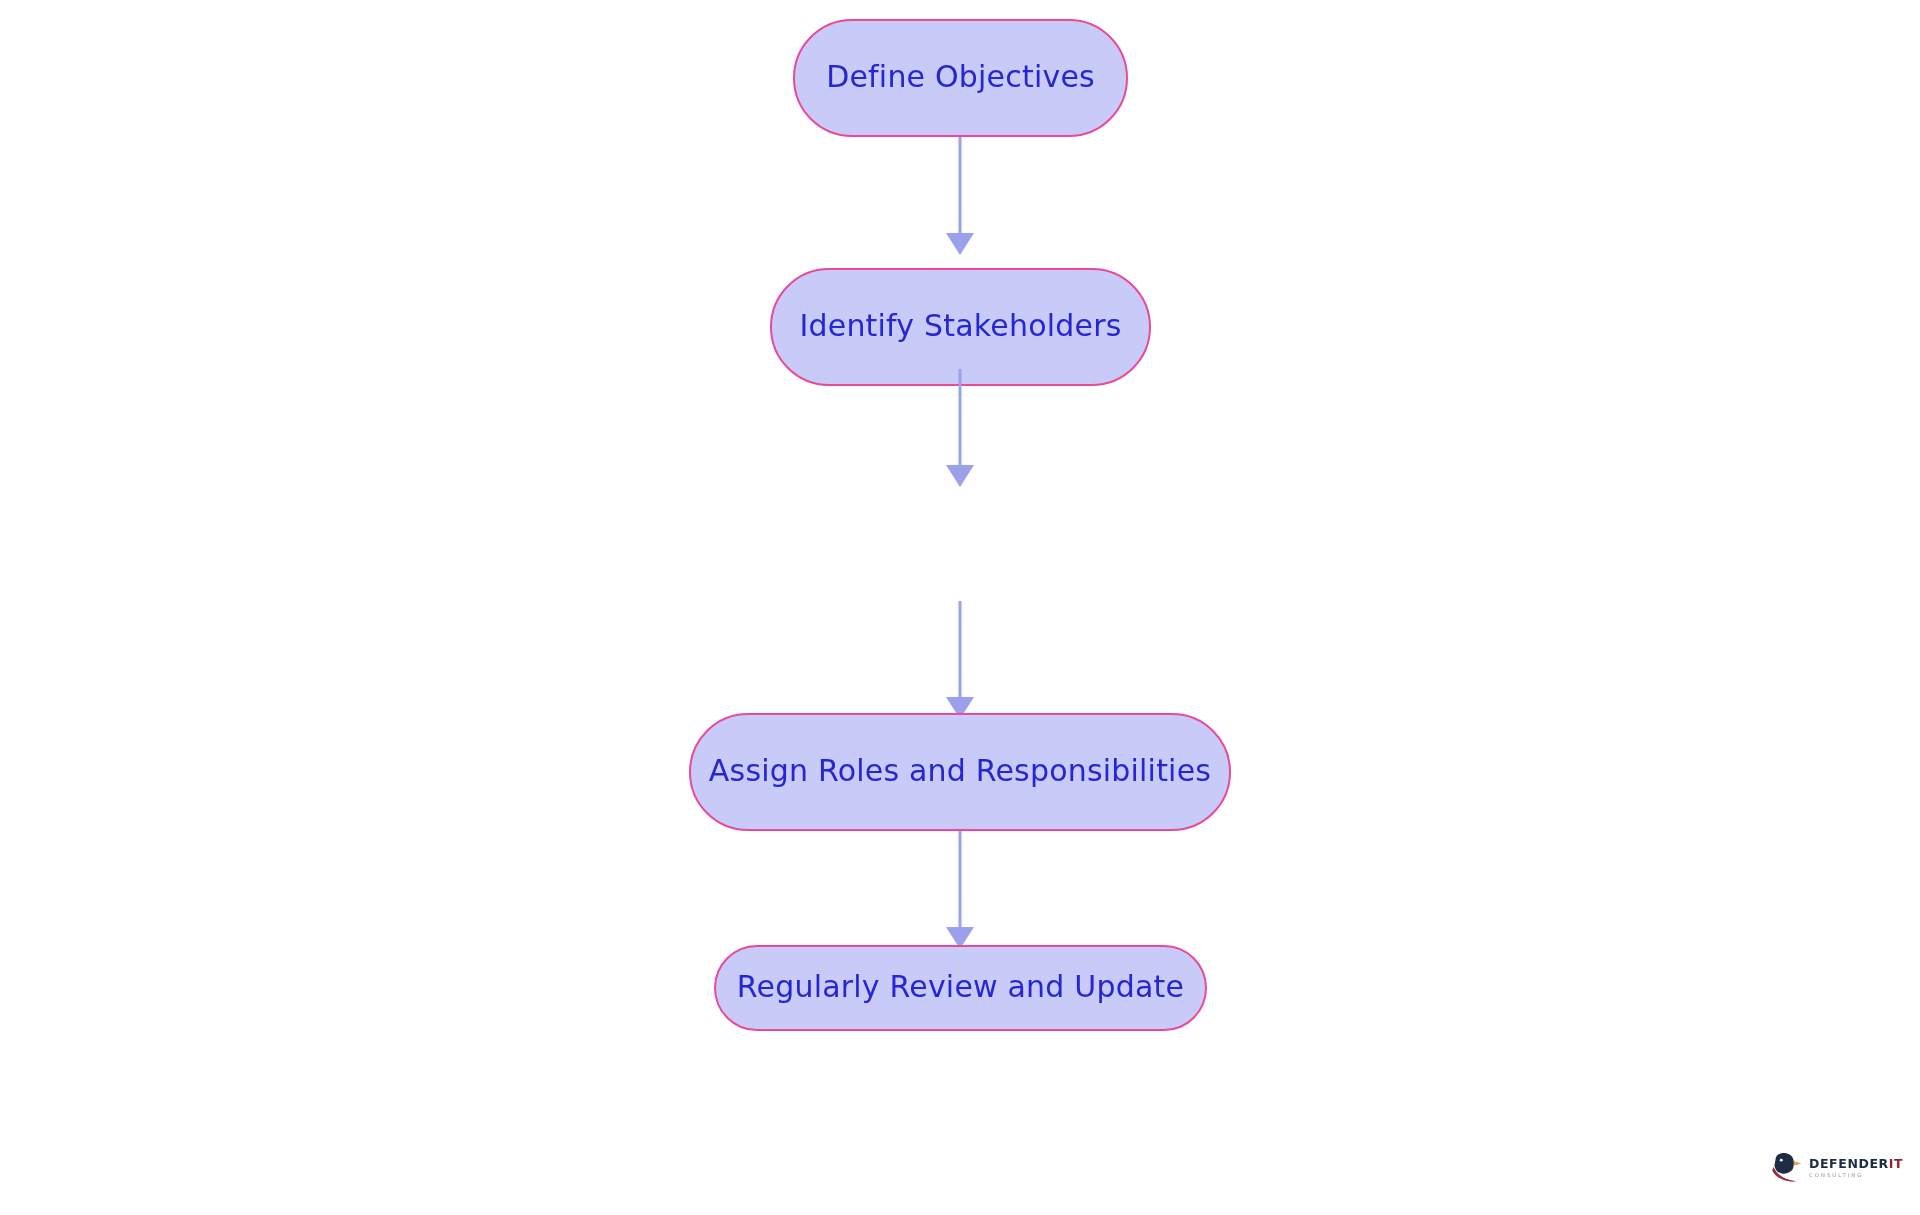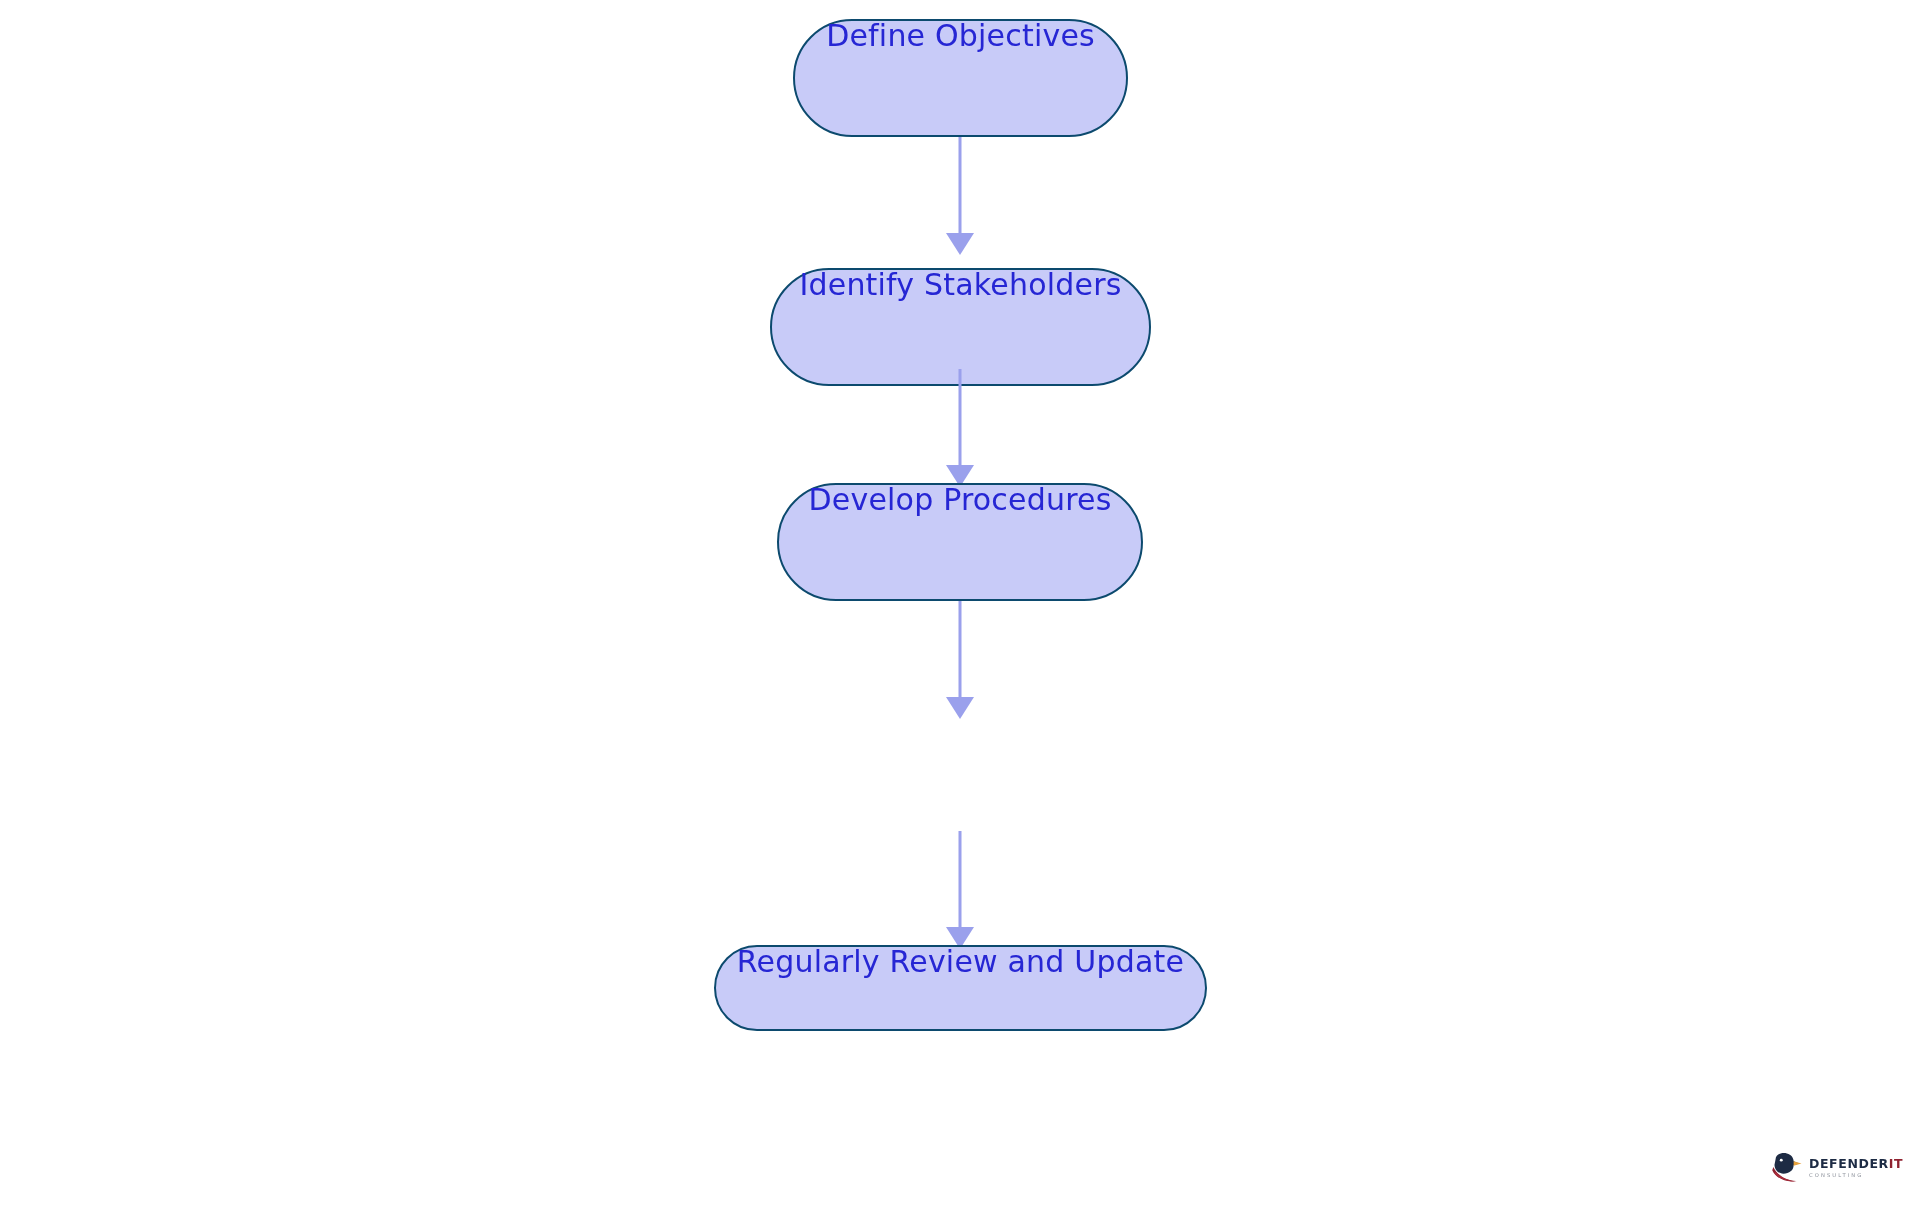--- a/index.html
+++ b/index.html
@@ -20,24 +20,24 @@
     left: 0;
     top: 0;
     width: 1920px;
     height: 1215px;
   }
 
   .flow-node {
     position: absolute;
     box-sizing: border-box;
     background: #c8cbf8;
-    border: 2px solid #0c4a6e;
+    border: 2px solid #ec4899;
     border-radius: 60px;
     display: flex;
-    align-items: flex-start;
+    align-items: center;
     justify-content: center;
     color: #2626d4;
     font-size: 30px;
     font-weight: 400;
     letter-spacing: 0.2px;
     white-space: nowrap;
     font-family: "DejaVu Sans", "Liberation Sans", sans-serif;
   }
 
   .node-label {
@@ -129,29 +129,29 @@
 
   <div class="flow-node" style="left:770px; top:251px; width:381px; height:118px;margin-top:17px;">
     <span class="node-label">Identify Stakeholders</span>
   </div>
 
   <div class="flow-connector" style="left:931px; top:369px; width:58px; height:118px;">
     <div class="connector-line" style="height:96px;"></div>
     <div class="connector-head"></div>
   </div>
 
-  <div class="flow-node" style="left:777px; top:483px; width:366px; height:118px;">
-    <span class="node-label">Develop Procedures</span>
-  </div>
 
   <div class="flow-connector" style="left:931px; top:601px; width:58px; height:118px;">
     <div class="connector-line" style="height:96px;"></div>
     <div class="connector-head"></div>
   </div>
 
+  <div class="flow-node" style="left:689px; top:713px; width:542px; height:118px;">
+    <span class="node-label">Assign Roles and Responsibilities</span>
+  </div>
 
   <div class="flow-connector" style="left:931px; top:831px; width:58px; height:118px;">
     <div class="connector-line" style="height:96px;"></div>
     <div class="connector-head"></div>
   </div>
 
   <div class="flow-node" style="left:714px; top:945px; width:493px; height:86px;">
     <span class="node-label">Regularly Review and Update</span>
   </div>
 

